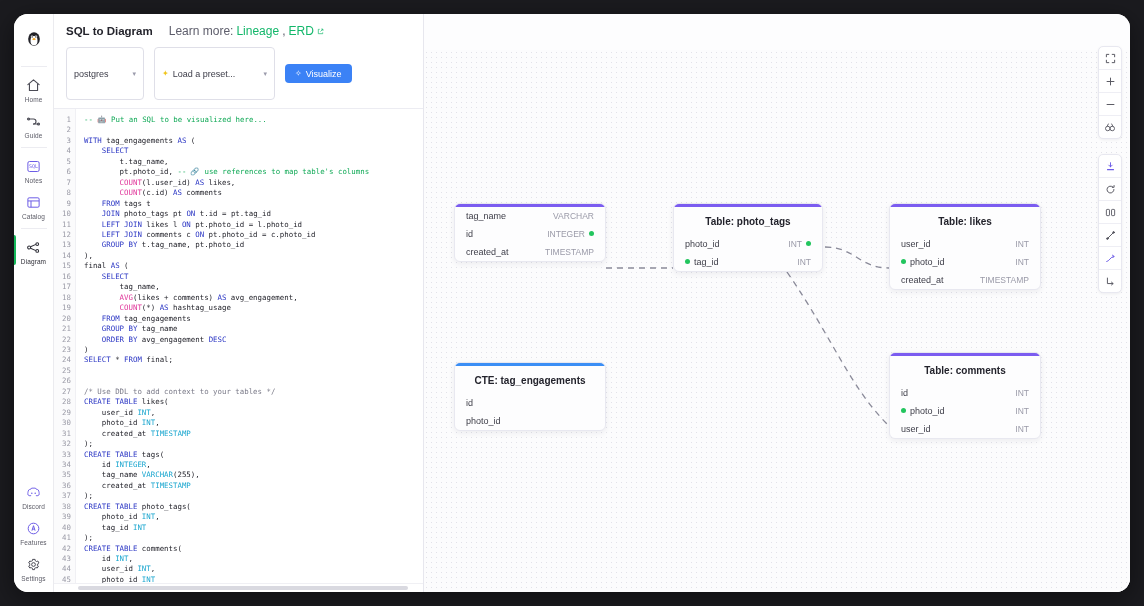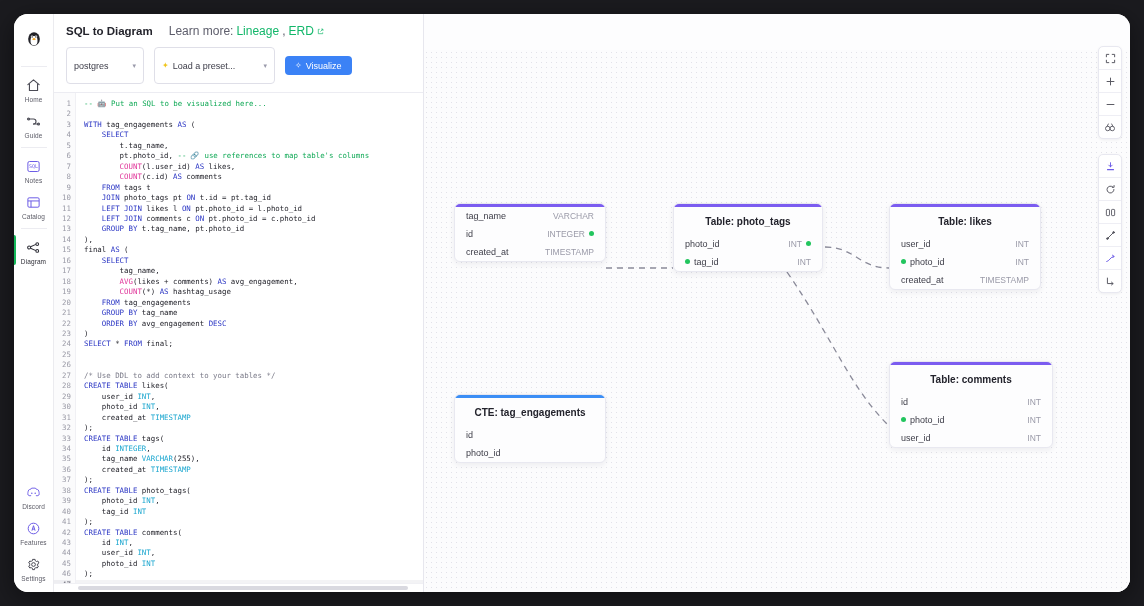--- a/index.html
+++ b/index.html
@@ -46,21 +46,21 @@
   .ed-head{padding:10px 12px 0 12px;}
   .ed-title-row{display:flex;align-items:center;gap:16px;}
   .ed-title{font-size:11.5px;font-weight:bold;color:#24242c;}
   .learn{font-size:12px;color:#5d5d6b;display:flex;align-items:center;gap:3px;}
   .learn a{color:#12b76a;text-decoration:none;}
   .learn .sep{color:#5d5d6b;}
   .ext{width:7px;height:7px;display:inline-block;}
   .ed-ctrl-row{display:flex;align-items:center;gap:10px;margin-top:9px;}
   .sel{
     height:19px;border:1px solid #dfdfe8;border-radius:4px;background:#fff;
-    display:flex;align-items:center;gap:23px;padding:8px 7px;font-size:9px;color:#3c3c48;cursor:pointer;text-align:right;
+    display:flex;align-items:center;gap:23px;padding:16px 7px;font-size:9px;color:#3c3c48;cursor:pointer;text-align:right;
   }
   .sel.w1{width:62px;justify-content:space-between;}
   .sel.w2{width:105px;justify-content:space-between;}
   .chev{font-size:7px;color:#9b9bab;}
   .btn-viz{
     height:19px;padding:0 10px;background:#3b82f6;border-radius:4px;color:#fff;
     font-size:9px;display:flex;align-items:center;gap:4px;cursor:pointer;border:none;
   }
 
   
@@ -432,41 +432,41 @@
             </div>
             <div class="row">
               <div class="nm">
                 <span>created_at</span>
               </div>
               <div class="ty2">
                 <span>TIMESTAMP</span>
               </div>
             </div>
           </div>
-          <div class="node cte" style="left: 30px; top: 312px; width: 152px; margin-top: 32px;">
+          <div class="node cte" style="left: 30px; top: 312px; width: 152px;">
             <div class="topbar"></div>
             <div class="ttl">CTE: tag_engagements</div>
             <div class="row">
               <div class="nm">
                 <span>id</span>
               </div>
               <div class="ty2">
                 <span></span>
               </div>
             </div>
             <div class="row">
               <div class="nm">
                 <span>photo_id</span>
               </div>
               <div class="ty2">
                 <span></span>
               </div>
             </div>
           </div>
-          <div class="node" style="left: 465px; top: 311px; width: 164px;">
+          <div class="node" style="left: 465px; top: 302px; width: 152px;">
             <div class="topbar"></div>
             <div class="ttl">Table: comments</div>
             <div class="row">
               <div class="nm">
                 <span>id</span>
               </div>
               <div class="ty2">
                 <span>INT</span>
               </div>
             </div>

